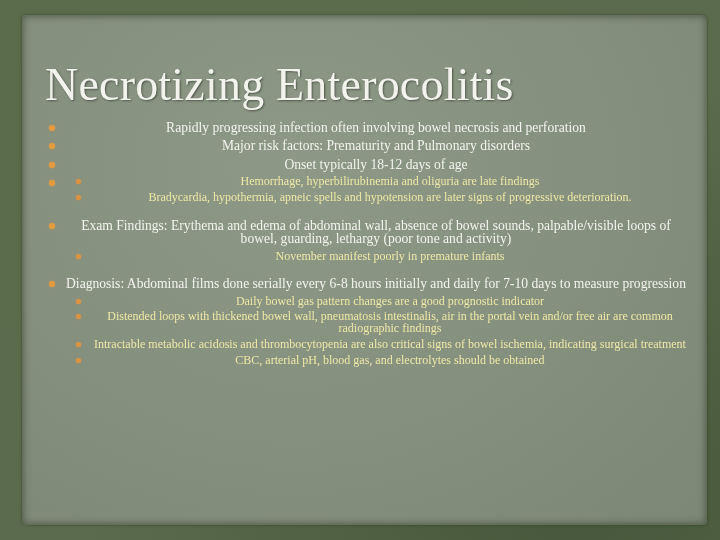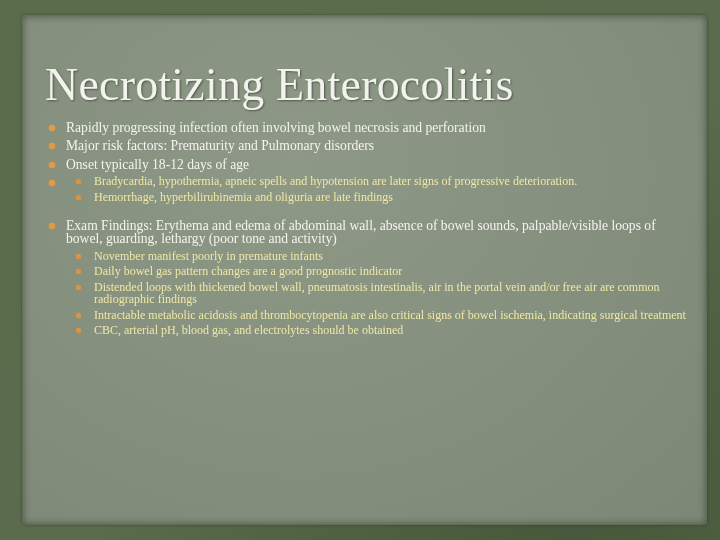--- a/index.html
+++ b/index.html
@@ -43,20 +43,21 @@
       letter-spacing: 0.2px;
       text-shadow: 1px 1px 2px rgba(40,48,35,0.6);
       white-space: nowrap;
     }
     .content {
       position: absolute;
       left: 46px;
       top: 121px;
       width: 640px;
       font-family: "Liberation Serif", "DejaVu Serif", serif;
+      text-align: center;
     }
     .l1 {
       position: relative;
       padding-left: 20px;
       font-size: 13.6px;
       line-height: 13.3px;
       color: #f4f4ef;
       margin-bottom: 5.2px;
     }
     .l1 .bullet {
@@ -113,36 +114,40 @@
   <div class="l1">
     <span class="bullet"></span>
     <span>Onset typically 18-12 days of age</span>
   </div>
 
   <div class="l1">
     <span class="bullet"></span>
   </div>
   <div class="l2">
     <span class="bullet"></span>
-    <span>Bradycardia, hypothermia, apneic spells and hypotension are later signs of progressive deterioration.</span>
+    <span>Hemorrhage, hyperbilirubinemia and oliguria are late findings</span>
   </div>
   <div class="l2">
     <span class="bullet"></span>
-    <span>Hemorrhage, hyperbilirubinemia and oliguria are late findings</span>
+    <span>Bradycardia, hypothermia, apneic spells and hypotension are later signs of progressive deterioration.</span>
   </div>
 
   <div class="l1 gap-after-sub">
     <span class="bullet"></span>
     <span>Exam Findings: Erythema and edema of abdominal wall, absence of bowel sounds, palpable/visible loops of bowel, guarding, lethargy (poor tone and activity)</span>
   </div>
   <div class="l2">
     <span class="bullet"></span>
     <span>November manifest poorly in premature infants</span>
   </div>
 
+  <div class="l1 gap-after-sub">
+    <span class="bullet"></span>
+    <span>Diagnosis: Abdominal films done serially every 6-8 hours initially and daily for 7-10 days to measure progression</span>
+  </div>
   <div class="l2">
     <span class="bullet"></span>
     <span>Daily bowel gas pattern changes are a good prognostic indicator</span>
   </div>
   <div class="l2">
     <span class="bullet"></span>
     <span>Distended loops with thickened bowel wall, pneumatosis intestinalis, air in the portal vein and/or free air are common radiographic findings</span>
   </div>
   <div class="l2">
     <span class="bullet"></span>

